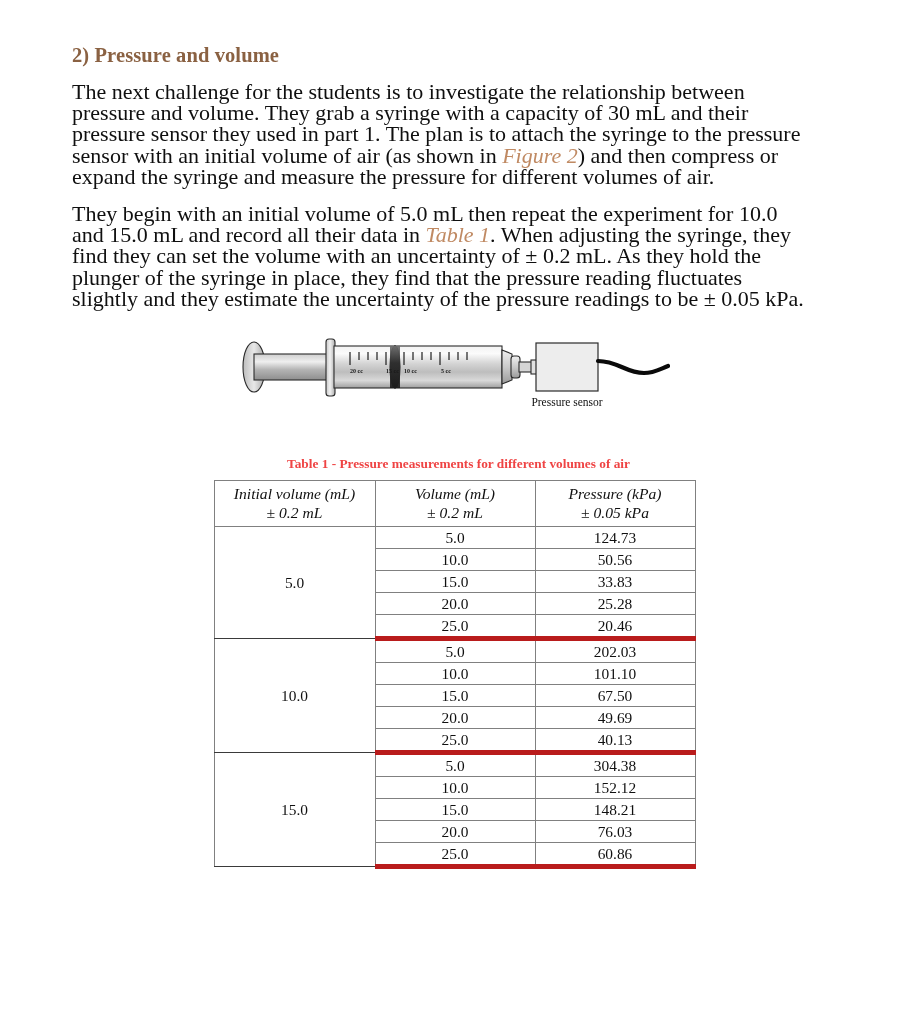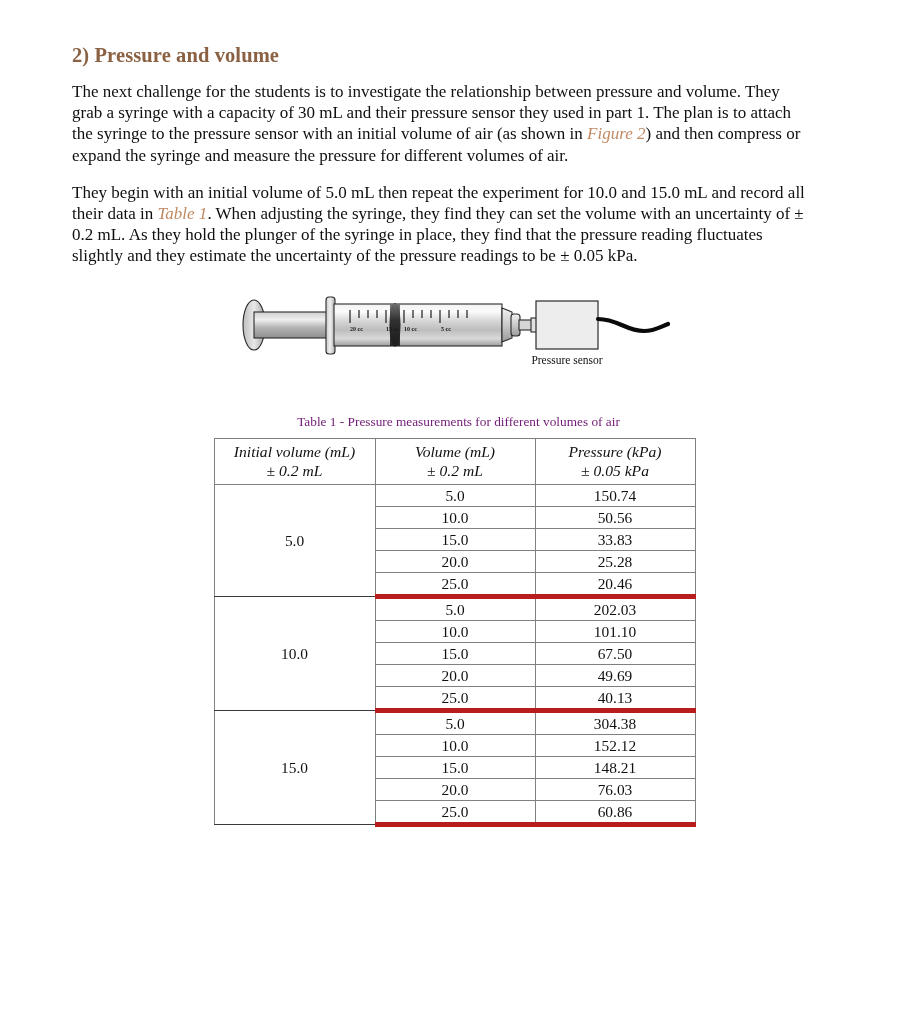--- a/index.html
+++ b/index.html
@@ -22,21 +22,21 @@
   }
   h1.section-title {
     font-size: 20.5px;
     font-weight: bold;
     color: #8a6142;
     margin: 8px 0 14px 0;
     letter-spacing: 0.1px;
     font-family: "Liberation Serif", "DejaVu Serif", serif;
   }
   p.body-text {
-    font-size: 17px;
+    font-size: 22px;
     line-height: 21.2px;
     margin: 0 0 16px 0;
     text-align: left;
     max-width: 740px;
     color: #0f0f0f;
   }
   .xref {
     font-style: italic;
     color: #c08a63;
   }
@@ -46,22 +46,22 @@
   }
   .figure-caption {
     font-size: 13.2px;
     font-weight: bold;
     color: #b5795a;
     text-align: center;
     margin: 12px 0 20px 0;
   }
   .table-caption {
     font-size: 13.3px;
-    font-weight: normal;
-    color: #701a75;
+    font-weight: bold;
+    color: #ef4444;
     text-align: center;
     margin: 46px 0 8px 0;
     padding-left: 8px;
   }
   table.data-table {
     border-collapse: collapse;
     margin: 0 auto;
     width: 481px;
     font-size: 15.4px;
     table-layout: fixed;
@@ -221,21 +221,21 @@
           <span>Pressure (kPa)</span><br>
           <span>± 0.05 kPa</span>
         </th>
       </tr>
     </thead>
     <tbody>
 
       <tr class="group-start">
         <td class="group-cell" rowspan="5">5.0</td>
         <td>5.0</td>
-        <td>150.74</td>
+        <td>124.73</td>
       </tr>
       <tr>
         <td>10.0</td>
         <td>50.56</td>
       </tr>
       <tr>
         <td>15.0</td>
         <td>33.83</td>
       </tr>
       <tr>

